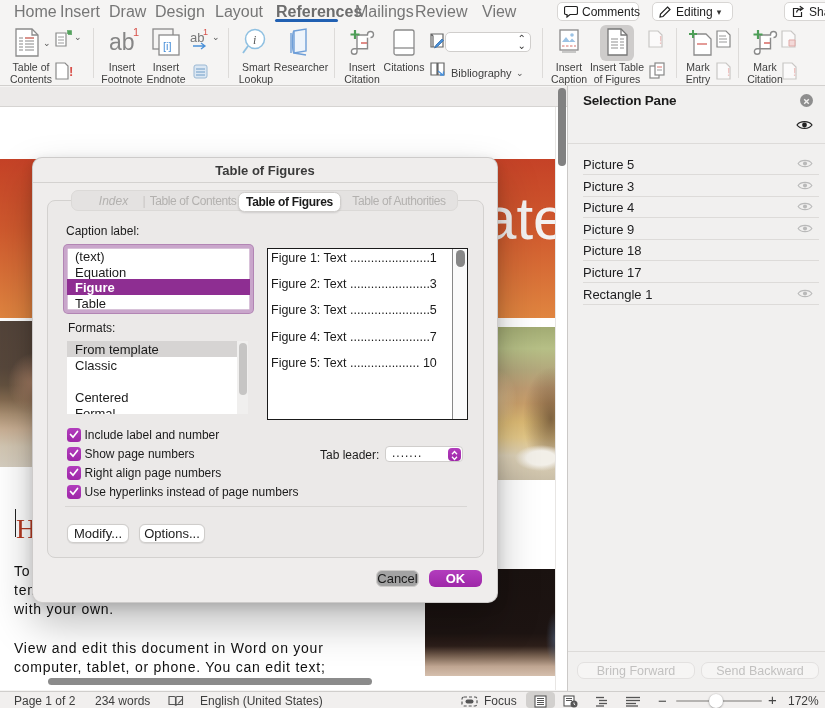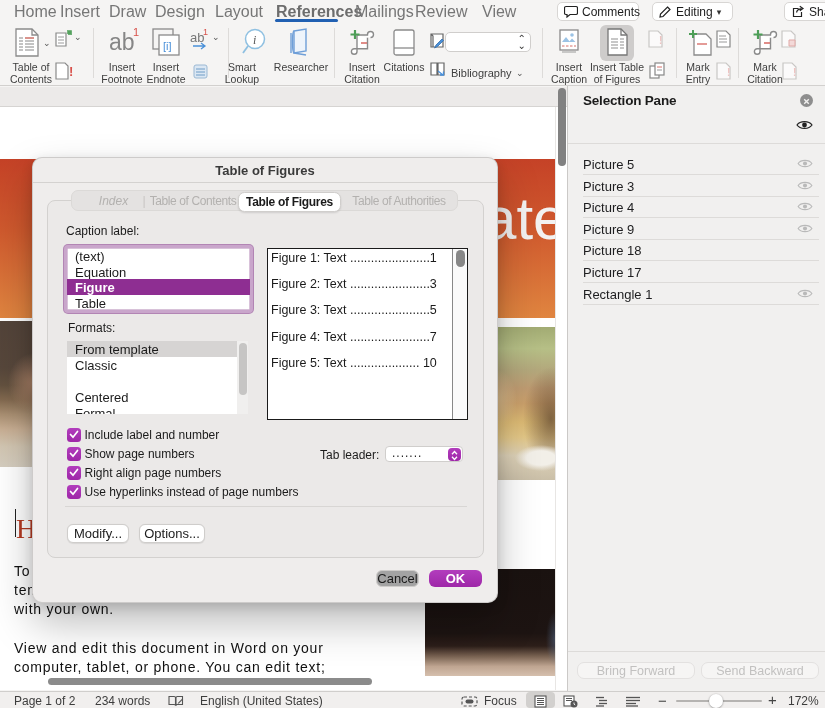--- a/index.html
+++ b/index.html
@@ -161,21 +161,21 @@
       <line x1="3" y1="8" x2="12" y2="8" stroke="#6f9cc6"></line>
       <line x1="3" y1="11" x2="12" y2="11" stroke="#6f9cc6"></line>
   </svg>
   <div class="rdiv" style="left:228px;"></div>
 
   <svg class="abs" style="left:240px;top:6px;" width="28" height="28" viewBox="0 0 28 28">
     <circle cx="15" cy="11" r="9.5" fill="#fff" stroke="#8fc0e1" stroke-width="1.5"></circle>
     <line x1="8" y1="18" x2="3" y2="25" stroke="#8fc0e1" stroke-width="1.8"></line>
     <text x="13" y="16" font-size="12" fill="#555" font-style="italic" font-family="Liberation Serif">i</text>
   </svg>
-  <div class="rlabel" style="left:214px;top:40px;width:56px;">Smart
+  <div class="rlabel" style="left:228px;top:40px;width:56px;">Smart
 Lookup</div>
   <svg class="abs" style="left:288px;top:6px;" width="24" height="28" viewBox="0 0 24 28">
     <path d="M6 3 l12 -2 v22 l-12 2 z" fill="#eef4fb" stroke="#6f9fd8" stroke-width="1.4"></path>
     <path d="M6 3 c-2 1 -2 21 0 22 l12 2" fill="none" stroke="#6f9fd8" stroke-width="1.4"></path>
     <path d="M3 5 v20" stroke="#6f9fd8" stroke-width="1.4"></path>
   </svg>
   <div class="rlabel" style="left:270px;top:40px;width:62px;">Researcher</div>
   <div class="rdiv" style="left:334px;"></div>
 
   <svg class="abs" style="left:348px;top:5px;" width="29" height="31" viewBox="0 0 29 31">

